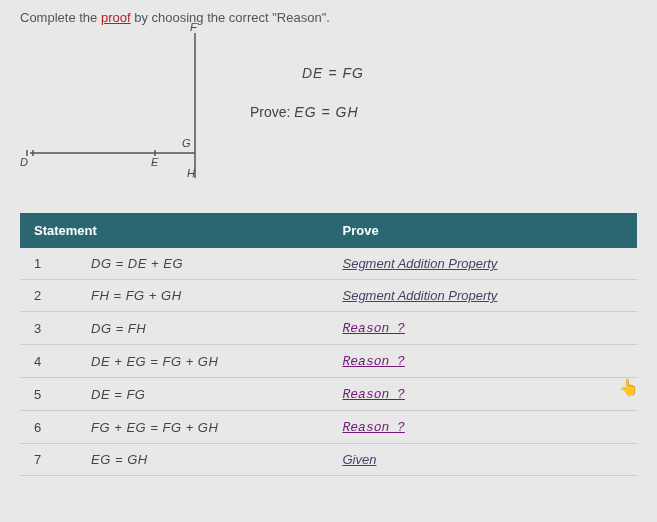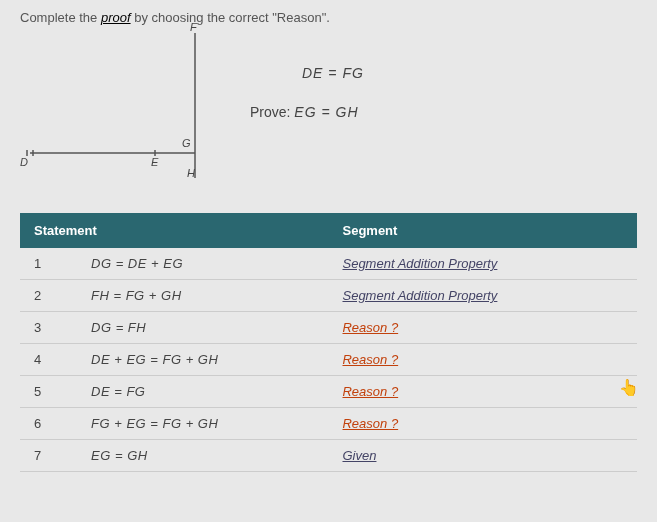--- a/index.html
+++ b/index.html
@@ -16,22 +16,21 @@
       color: #444;
       position: relative;
     }
     .instruction {
       font-size: 13px;
       color: #555;
       margin-bottom: 8px;
     }
     .proof-link {
       text-decoration: underline;
-      color: #000000;
-      font-style: italic;
+      color: #b91c1c;
     }
     .top-section {
       display: flex;
       gap: 30px;
       margin-bottom: 30px;
       padding-left: 0;
     }
     .diagram {
       position: relative;
       width: 200px;
@@ -100,23 +99,24 @@
       font-size: 12px;
       padding-right: 4px;
       padding-left: 8px;
     }
     .stmt {
       font-style: italic;
       letter-spacing: 0.5px;
     }
     .reason-link {
       text-decoration: underline;
-      color: #c2410c;
+      color: #701a75;
       cursor: pointer;
       font-style: italic;
+      font-family: Liberation Mono, monospace;
     }
     .reason-static {
       text-decoration: underline;
       color: #446;
       font-style: italic;
     }
     .cursor-hand {
       position: absolute;
       right: 18px;
       top: 378px;
@@ -154,21 +154,21 @@
       <span>Prove:</span>
       <span class="math">EG = GH</span>
     </div>
   </div>
 </div>
 
 <table class="proof-table">
   <thead>
     <tr>
       <th colspan="2">Statement</th>
-      <th>Segment</th>
+      <th>Prove</th>
     </tr>
   </thead>
   <tbody id="proof-body">
   <tr>
         <td class="num-col">1</td>
         <td><span class="stmt">DG = DE + EG</span></td>
         <td><span class="reason-static">Segment Addition Property</span></td>
       </tr>
       <tr>
         <td class="num-col">2</td>

